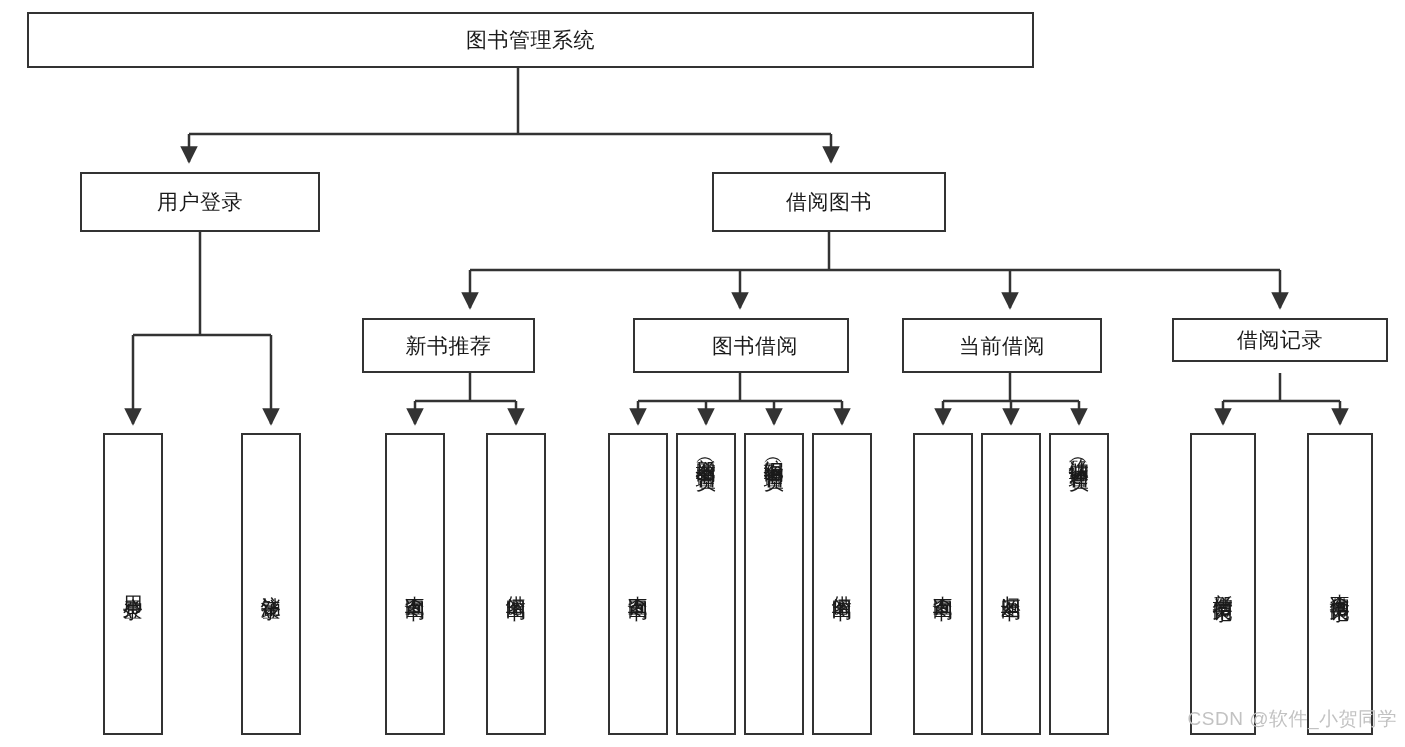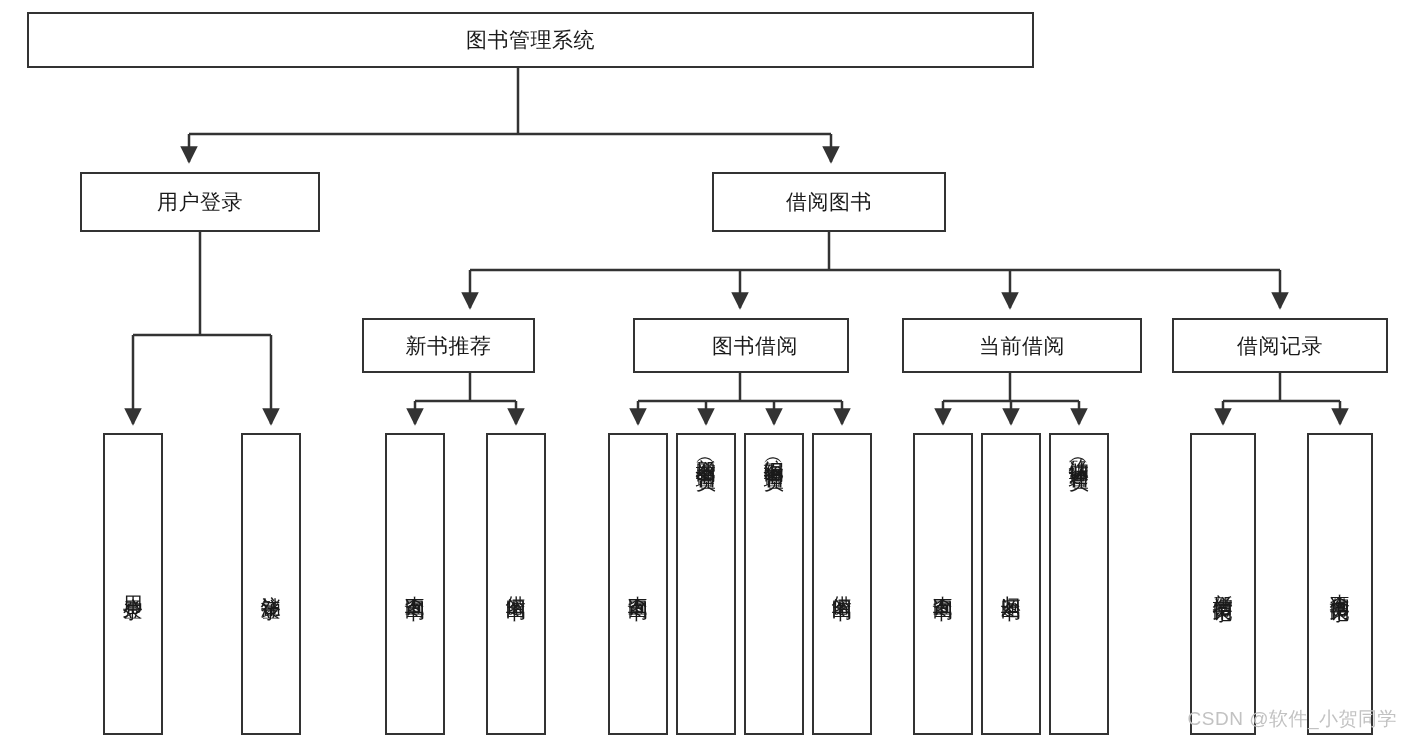--- a/index.html
+++ b/index.html
@@ -130,25 +130,25 @@
   </div>
 
   <div class="node horiz" style="left:362px; top:318px; width:173px; height:55px;">
     <span>新书推荐</span>
   </div>
 
   <div class="node horiz" style="left:633px; top:318px; width:216px; height:55px;padding-left:28px;">
     <span>图书借阅</span>
   </div>
 
-  <div class="node horiz" style="left:902px; top:318px; width:240px; height:55px;">
+  <div class="node horiz" style="left:902px; top:318px; width:200px; height:55px;">
     <span>当前借阅</span>
   </div>
 
-  <div class="node horiz" style="left:1172px; top:318px; width:216px; height:55px;">
+  <div class="node horiz" style="left:1172px; top:318px; width:216px; height:44px;">
     <span>借阅记录</span>
   </div>
 
   <div class="node vert centered" style="left:103px; top:433px; width:60px; height:302px;">
     <span class="vert-text">用户登录</span>
   </div>
 
   <div class="node vert centered" style="left:241px; top:433px; width:60px; height:302px;">
     <span class="vert-text">注销登录</span>
   </div>

